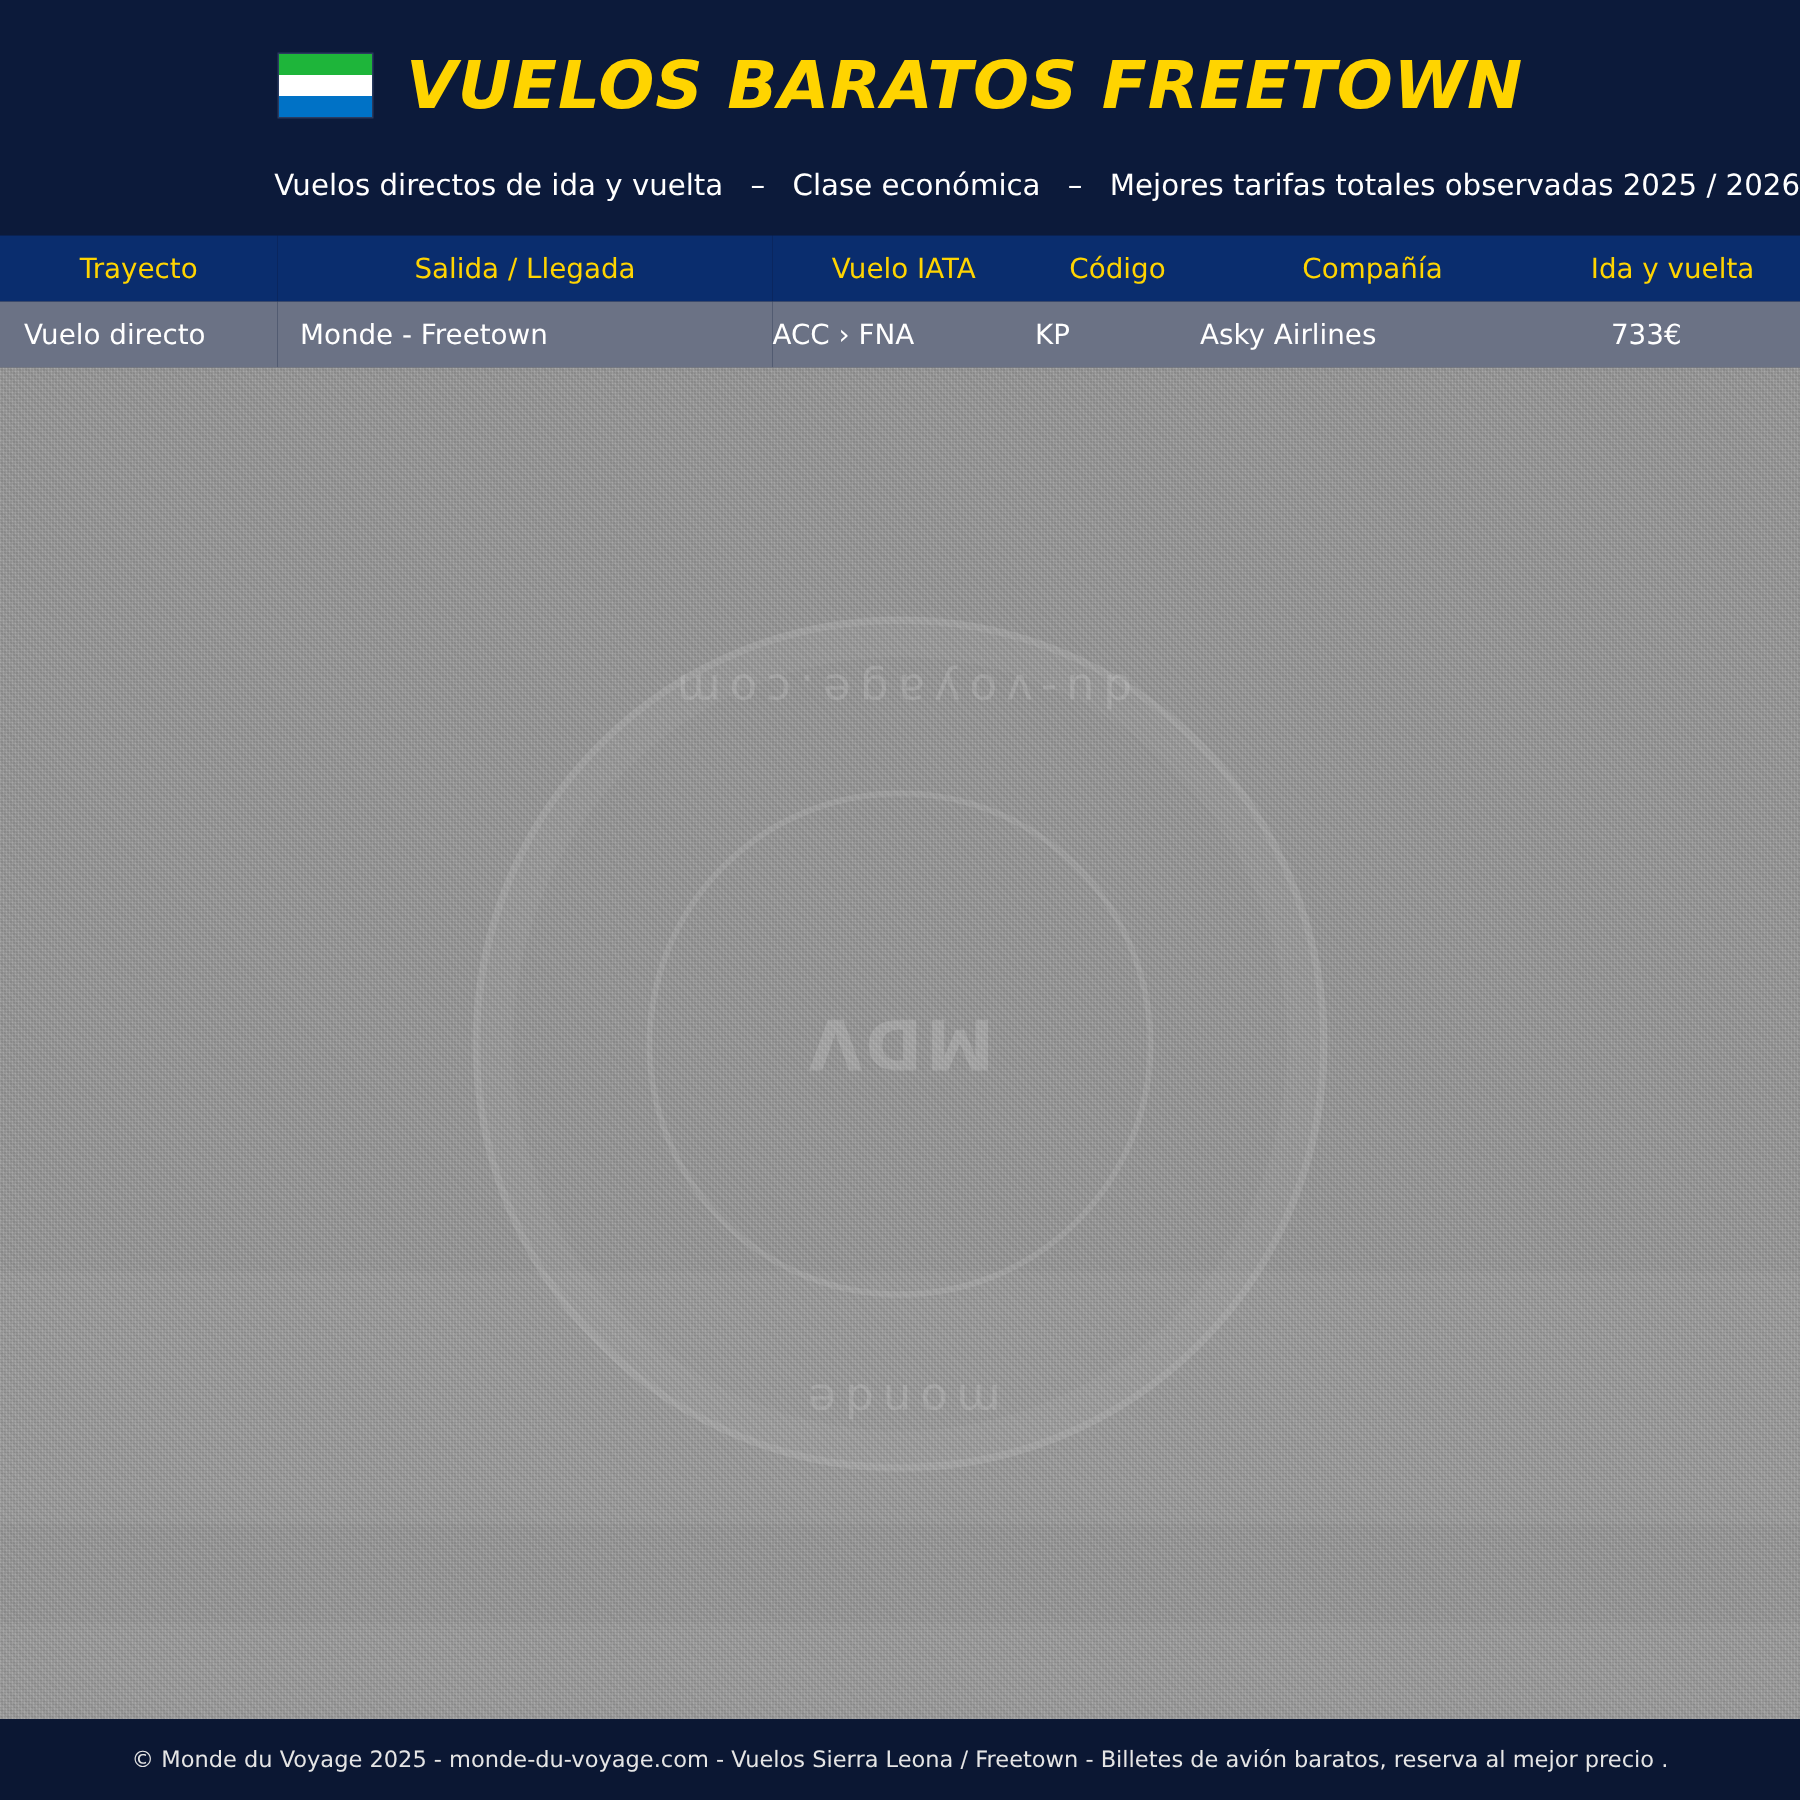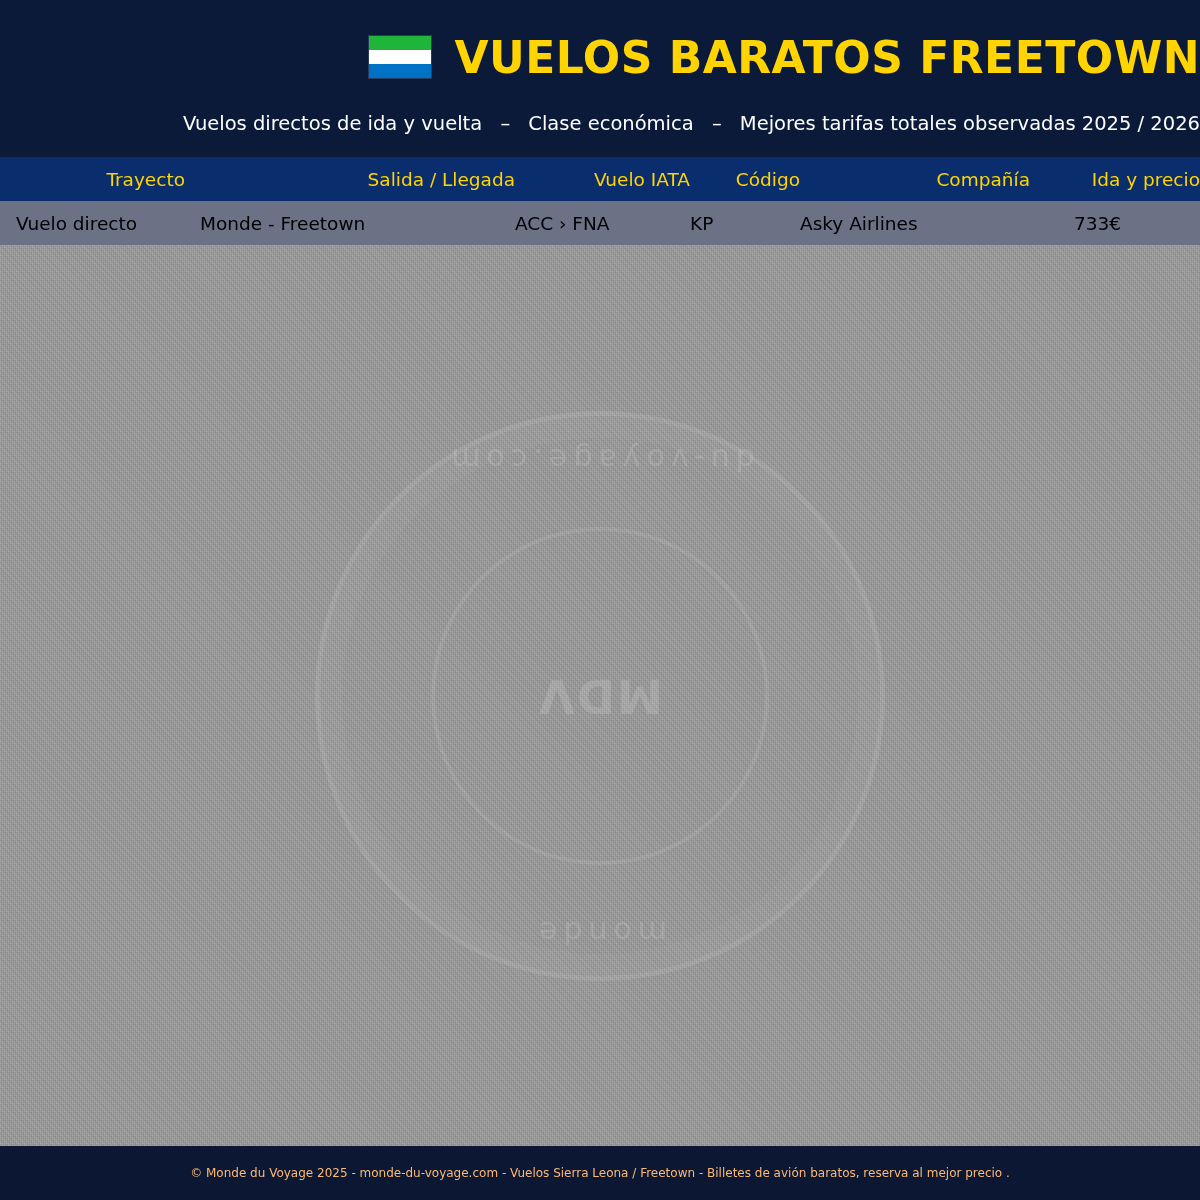--- a/index.html
+++ b/index.html
@@ -24,23 +24,24 @@
   }
 
   
   .header {
     background: #0c1a3a;
     padding: 26px 0 0 0;
   }
   .title-row {
     display: flex;
     align-items: center;
-    justify-content: flex-end;
+    justify-content: center;
     gap: 22px;
     height: 62px;
+    font-style: italic;
   }
   .flag {
     width: 62px;
     height: 42px;
     border: 1px solid #2a3a5e;
     display: flex;
     flex-direction: column;
     overflow: hidden;
     flex: none;
   }
@@ -81,31 +82,31 @@
     table-layout: fixed;
   }
   .table thead tr {
     background: #0a2d6e;
     height: 44px;
   }
   .table thead th {
     color: #ffd400;
     font-size: 18.5px;
     font-weight: normal;
-    text-align: right;
+    text-align: center;
     padding: 0 0 0 0;
     vertical-align: middle;
   }
   .table tbody tr {
     background: #6b7285;
     height: 44px;
   }
   .table tbody td {
     font-size: 18.5px;
-    color: #000000;
+    color: #ffffff;
     vertical-align: middle;
   }
   .c-route   { width: 185px; padding-left: 16px; }
   .c-cities  { width: 330px; padding-left: 15px; margin-top: 44px; }
   .c-iata    { width: 175px; padding-left: 0px; margin-left: 14px; }
   .c-code    { width: 110px; padding-left: 0px; }
   .c-company { width: 230px; padding-left: 0px; }
   .c-price   { width: 170px; text-align: center; padding-right: 36px; }
 
   .v-yellow { color: #ffd400; }
@@ -174,22 +175,22 @@
 
   
   .footer {
     height: 54px;
     background: #0b1733;
     display: flex;
     align-items: center;
     justify-content: center;
   }
   .footer-text {
-    color: #fdba74;
-    font-size: 12px;
+    color: #e5e5e5;
+    font-size: 15px;
     text-align: center;
     white-space: nowrap;
   }
 </style>
 </head>
 <body>
 
 <div class="page">
 
   <div class="header">
@@ -211,21 +212,21 @@
   </div>
 
   <table class="table">
     <thead>
       <tr>
         <th class="c-route">Trayecto</th>
         <th class="c-cities">Salida / Llegada</th>
         <th class="c-iata">Vuelo IATA</th>
         <th class="c-code">Código</th>
         <th class="c-company">Compañía</th>
-        <th class="c-price">Ida y precio</th>
+        <th class="c-price">Ida y vuelta</th>
       </tr>
     </thead>
     <tbody>
       <tr>
         <td class="c-route v-white">Vuelo directo</td>
         <td class="c-cities v-yellow">Monde - Freetown</td>
         <td class="c-iata v-white">ACC › FNA</td>
         <td class="c-code v-white">KP</td>
         <td class="c-company v-yellow">Asky Airlines</td>
         <td class="c-price v-white">733€</td>

